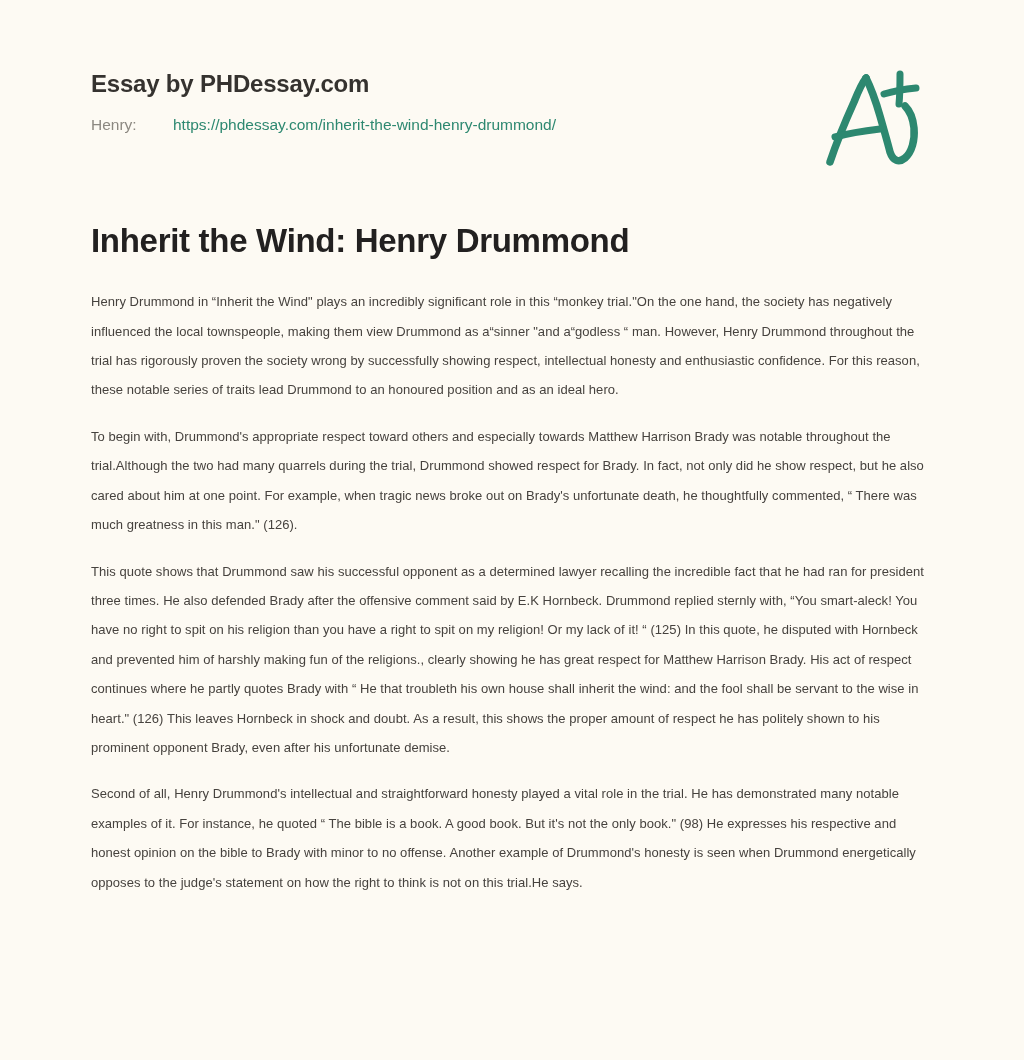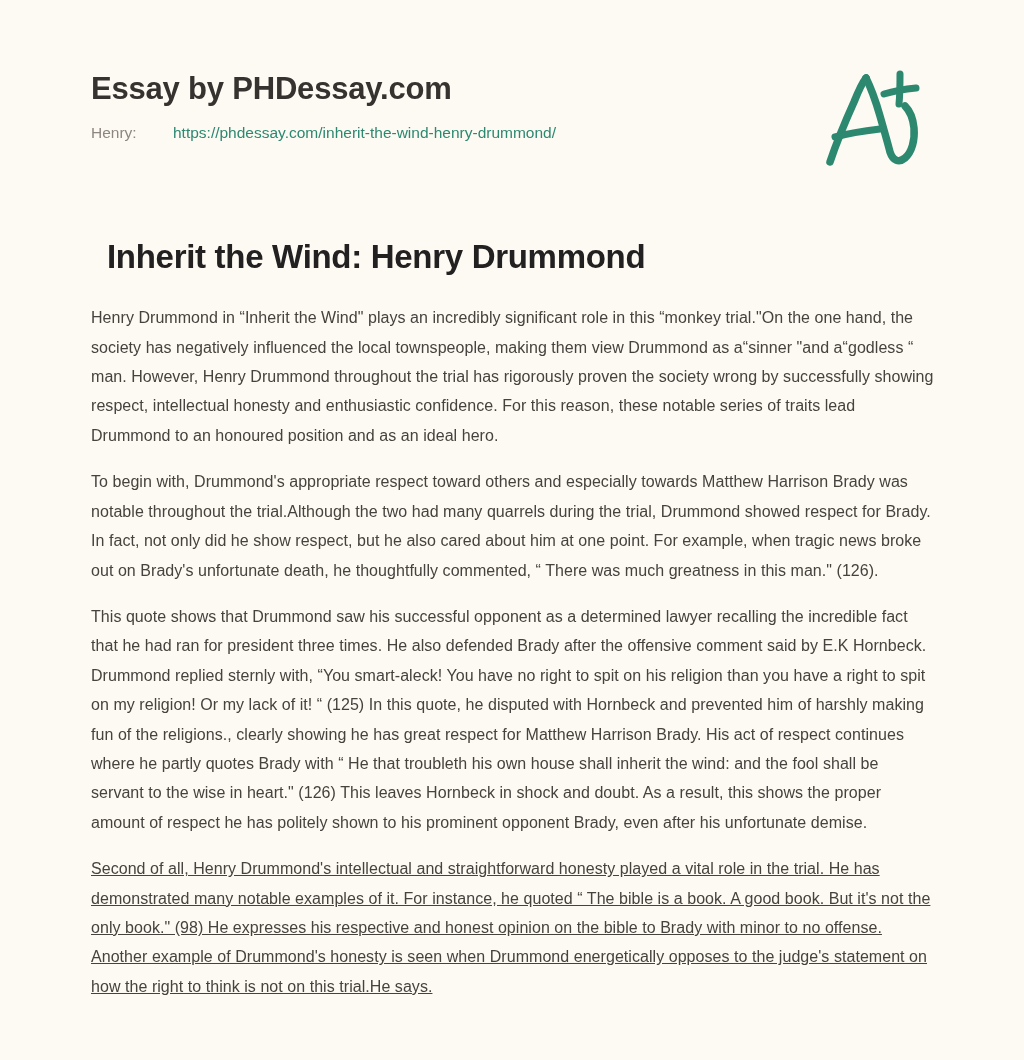--- a/index.html
+++ b/index.html
@@ -36,21 +36,21 @@
   }
 
   .brand-block {
     position: absolute;
     left: 91px;
     top: 70px;
     width: 640px;
   }
 
   .brand-title {
-    font-size: 31px;
+    font-size: 24px;
     font-weight: bold;
     letter-spacing: -0.2px;
     color: #35322f;
     line-height: 1.2;
     margin: 0;
     white-space: nowrap;
   }
 
   .source-line {
     margin-top: 16px;
@@ -86,45 +86,44 @@
 
   
   .article {
     position: absolute;
     left: 91px;
     top: 208px;
     width: 844px;
   }
 
   .article-title {
-    margin: 16px;
+    margin: 0;
     font-size: 33px;
     font-weight: bold;
     line-height: 1.25;
     letter-spacing: -0.3px;
     color: #222020;
     padding-top: 12px;
   }
 
   .article-body {
     margin-top: 26px;
   }
 
   .article-body p {
     margin: 0 0 17px 0;
-    font-size: 16px;
+    font-size: 13px;
     line-height: 29.4px;
     color: #46423e;
     text-align: left;
     letter-spacing: 0.05px;
   }
 
   .article-body p:last-child {
     margin-bottom: 8px;
-    text-decoration: underline;
   }
 </style>
 </head>
 <body>
 
 <div class="page">
 
   <div class="header">
 
     <div class="brand-block">

